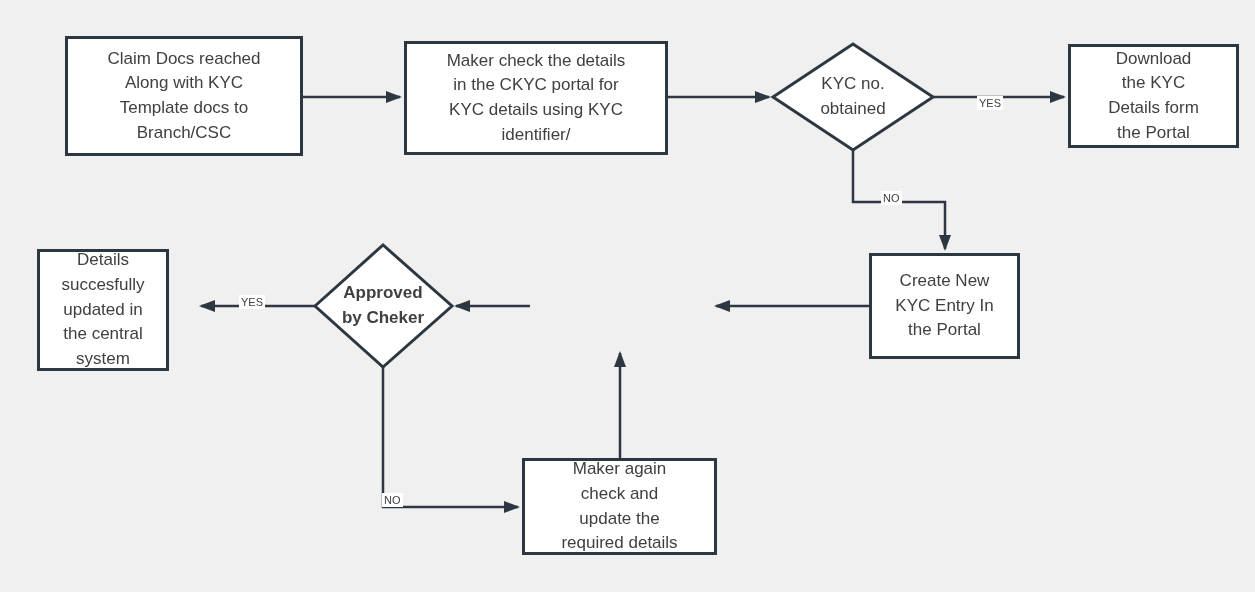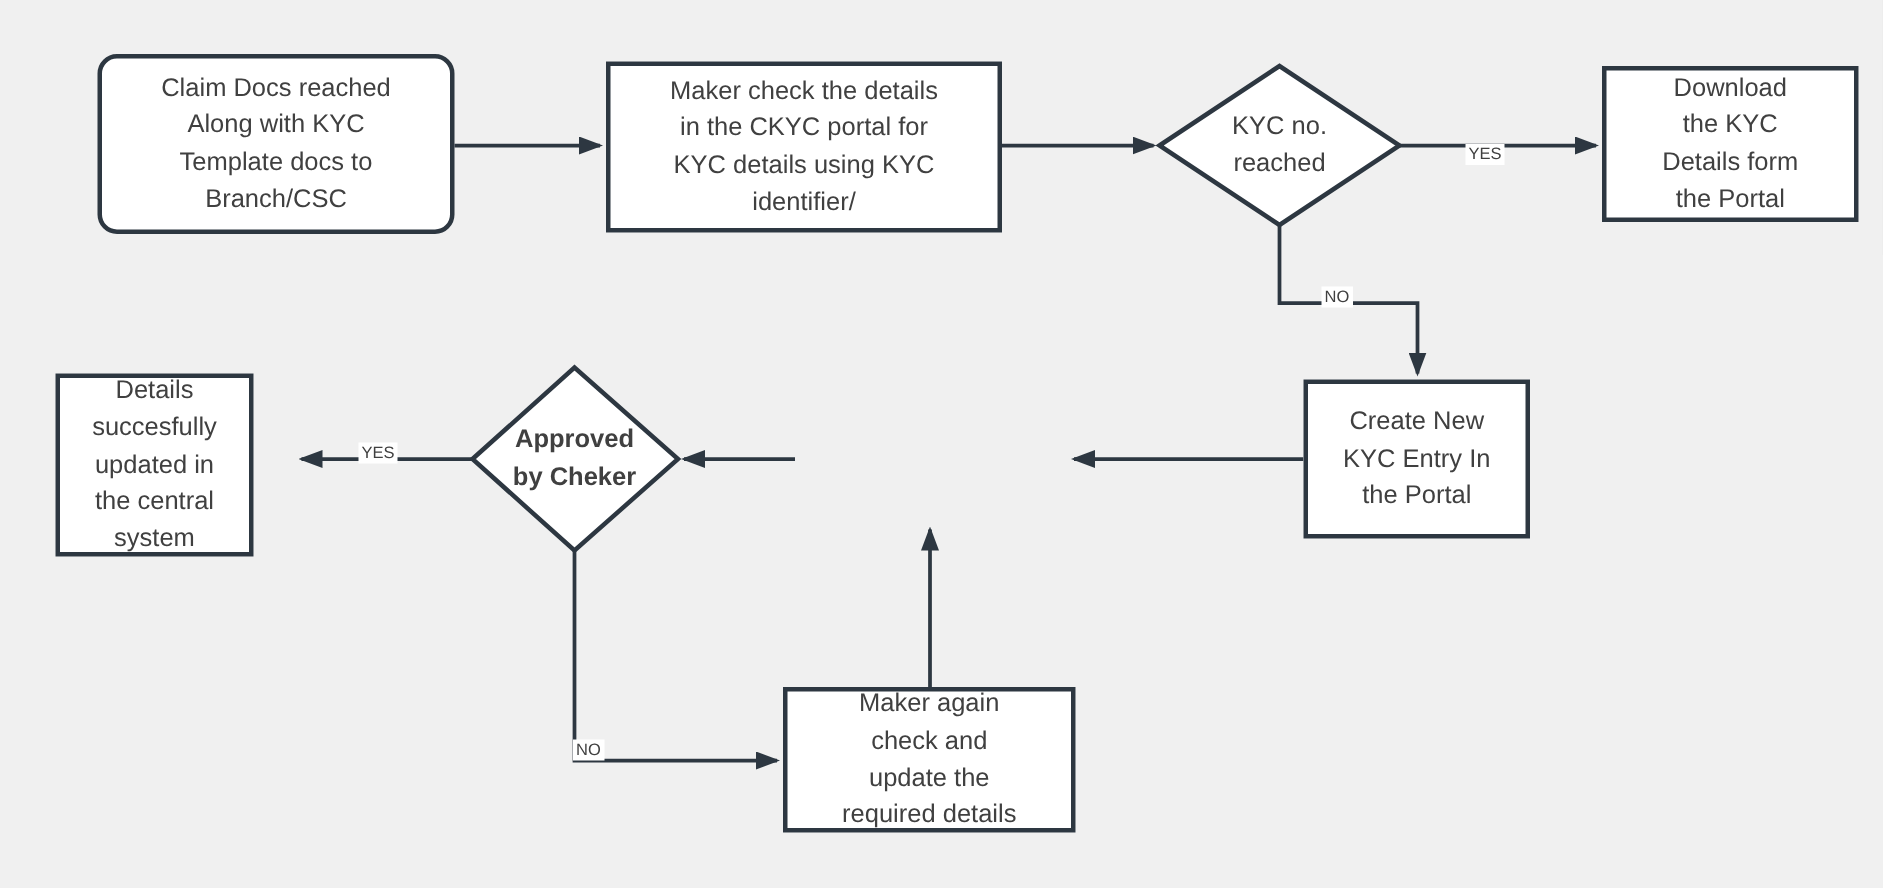--- a/index.html
+++ b/index.html
@@ -81,21 +81,21 @@
     <path d="M869,306 L716,306" fill="none" stroke="#2d3741" stroke-width="2.5" marker-end="url(#arrow)"></path>
     <path d="M530,306 L456,306" fill="none" stroke="#2d3741" stroke-width="2.5" marker-end="url(#arrow)"></path>
     <path d="M315,306 L201,306" fill="none" stroke="#2d3741" stroke-width="2.5" marker-end="url(#arrow)"></path>
     <path d="M383,367 L383,507 L518,507" fill="none" stroke="#2d3741" stroke-width="2.5" marker-end="url(#arrow)"></path>
     <path d="M620,458 L620,353" fill="none" stroke="#2d3741" stroke-width="2.5" marker-end="url(#arrow)"></path>
 
     <polygon points="773,97 853,44 933,97 853,150" fill="#ffffff" stroke="#2d3741" stroke-width="3"></polygon>
     <polygon points="315,306 383,245 452,306 383,367" fill="#ffffff" stroke="#2d3741" stroke-width="3"></polygon>
   </svg>
 
-  <div class="node" style="left:65px;top:36px;width:238px;height:120px;border-radius:13px;">Claim Docs reached
+  <div class="node" style="left:65px;top:36px;width:238px;height:120px;">Claim Docs reached
 Along with KYC
 Template docs to
 Branch/CSC</div>
 
   <div class="node" style="left:404px;top:41px;width:264px;height:114px;">Maker check the details
 in the CKYC portal for
 KYC details using KYC
 identifier/</div>
 
   <div class="node" style="left:1068px;top:44px;width:171px;height:104px;">Download
@@ -113,21 +113,21 @@
 updated in
 the central
 system</div>
 
   <div class="node" style="left:522px;top:458px;width:195px;height:97px;">Maker again
 check and
 update the
 required details</div>
 
   <div class="diamond-label" style="left:783px;top:70px;width:140px;height:54px;">KYC no.
-reached</div>
+obtained</div>
 
   <div class="diamond-label" style="left:313px;top:278px;width:140px;height:56px;font-weight:bold;">Approved
 by Cheker</div>
 
   <div class="edge-label" style="left:977px;top:96px;">YES</div>
 
   <div class="edge-label" style="left:881px;top:191px;">NO</div>
 
   <div class="edge-label" style="left:239px;top:295px;">YES</div>
 

